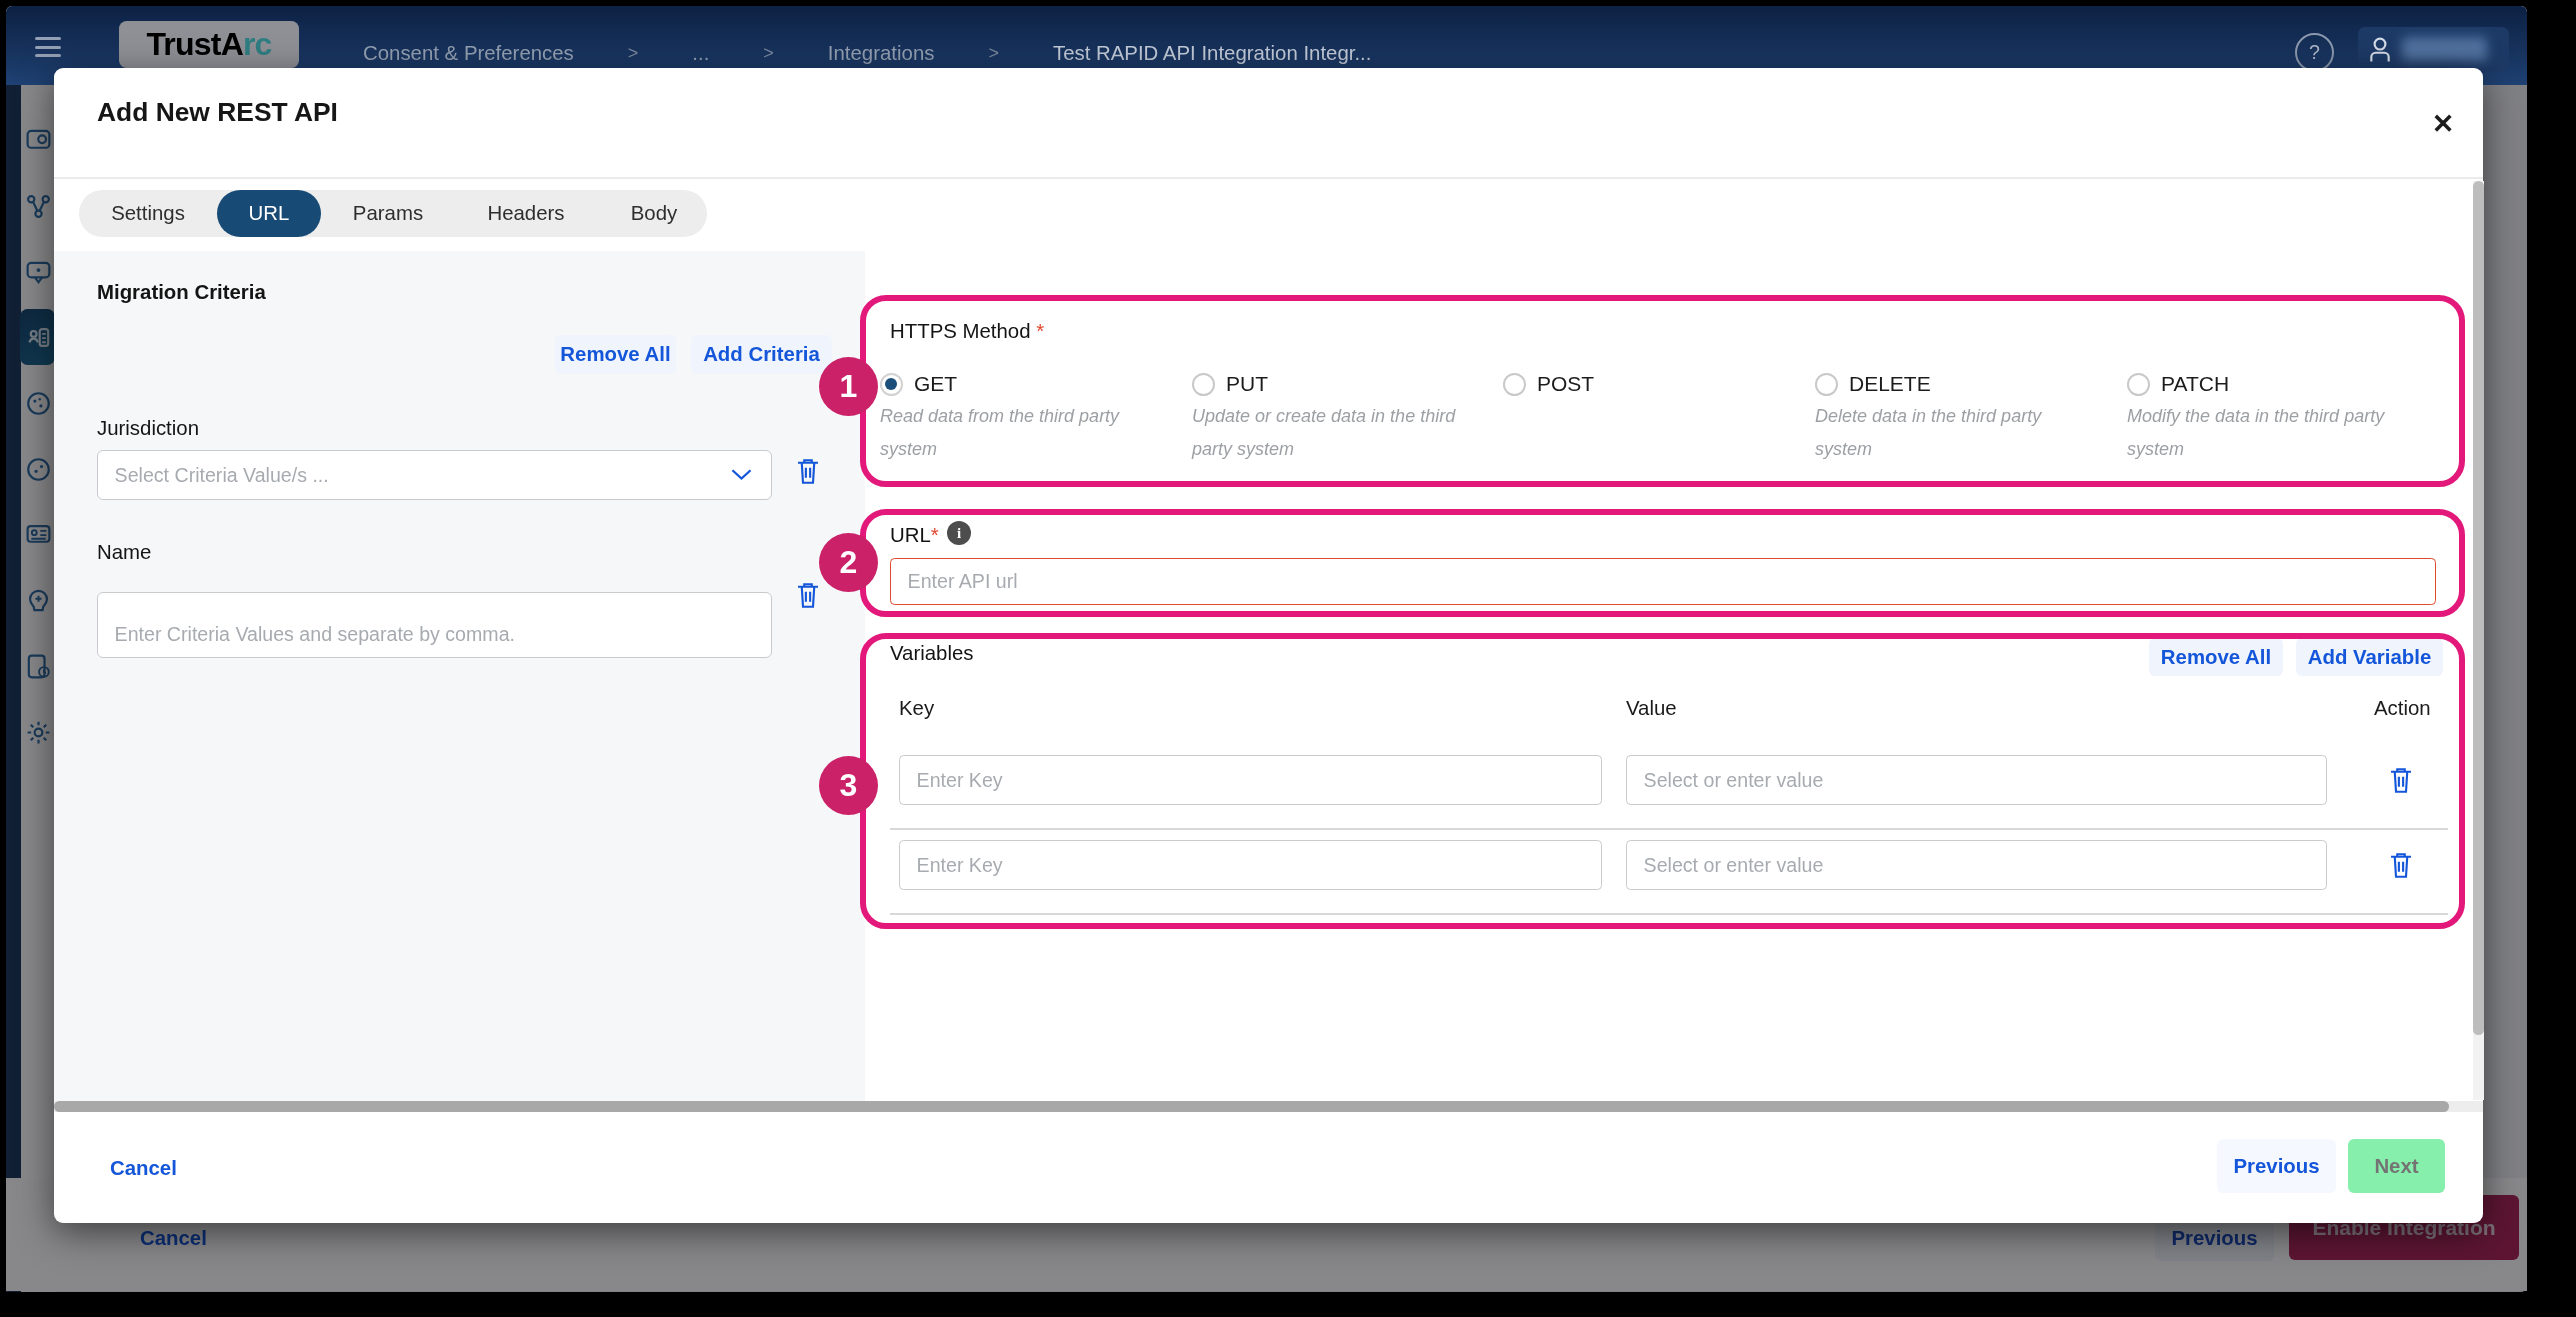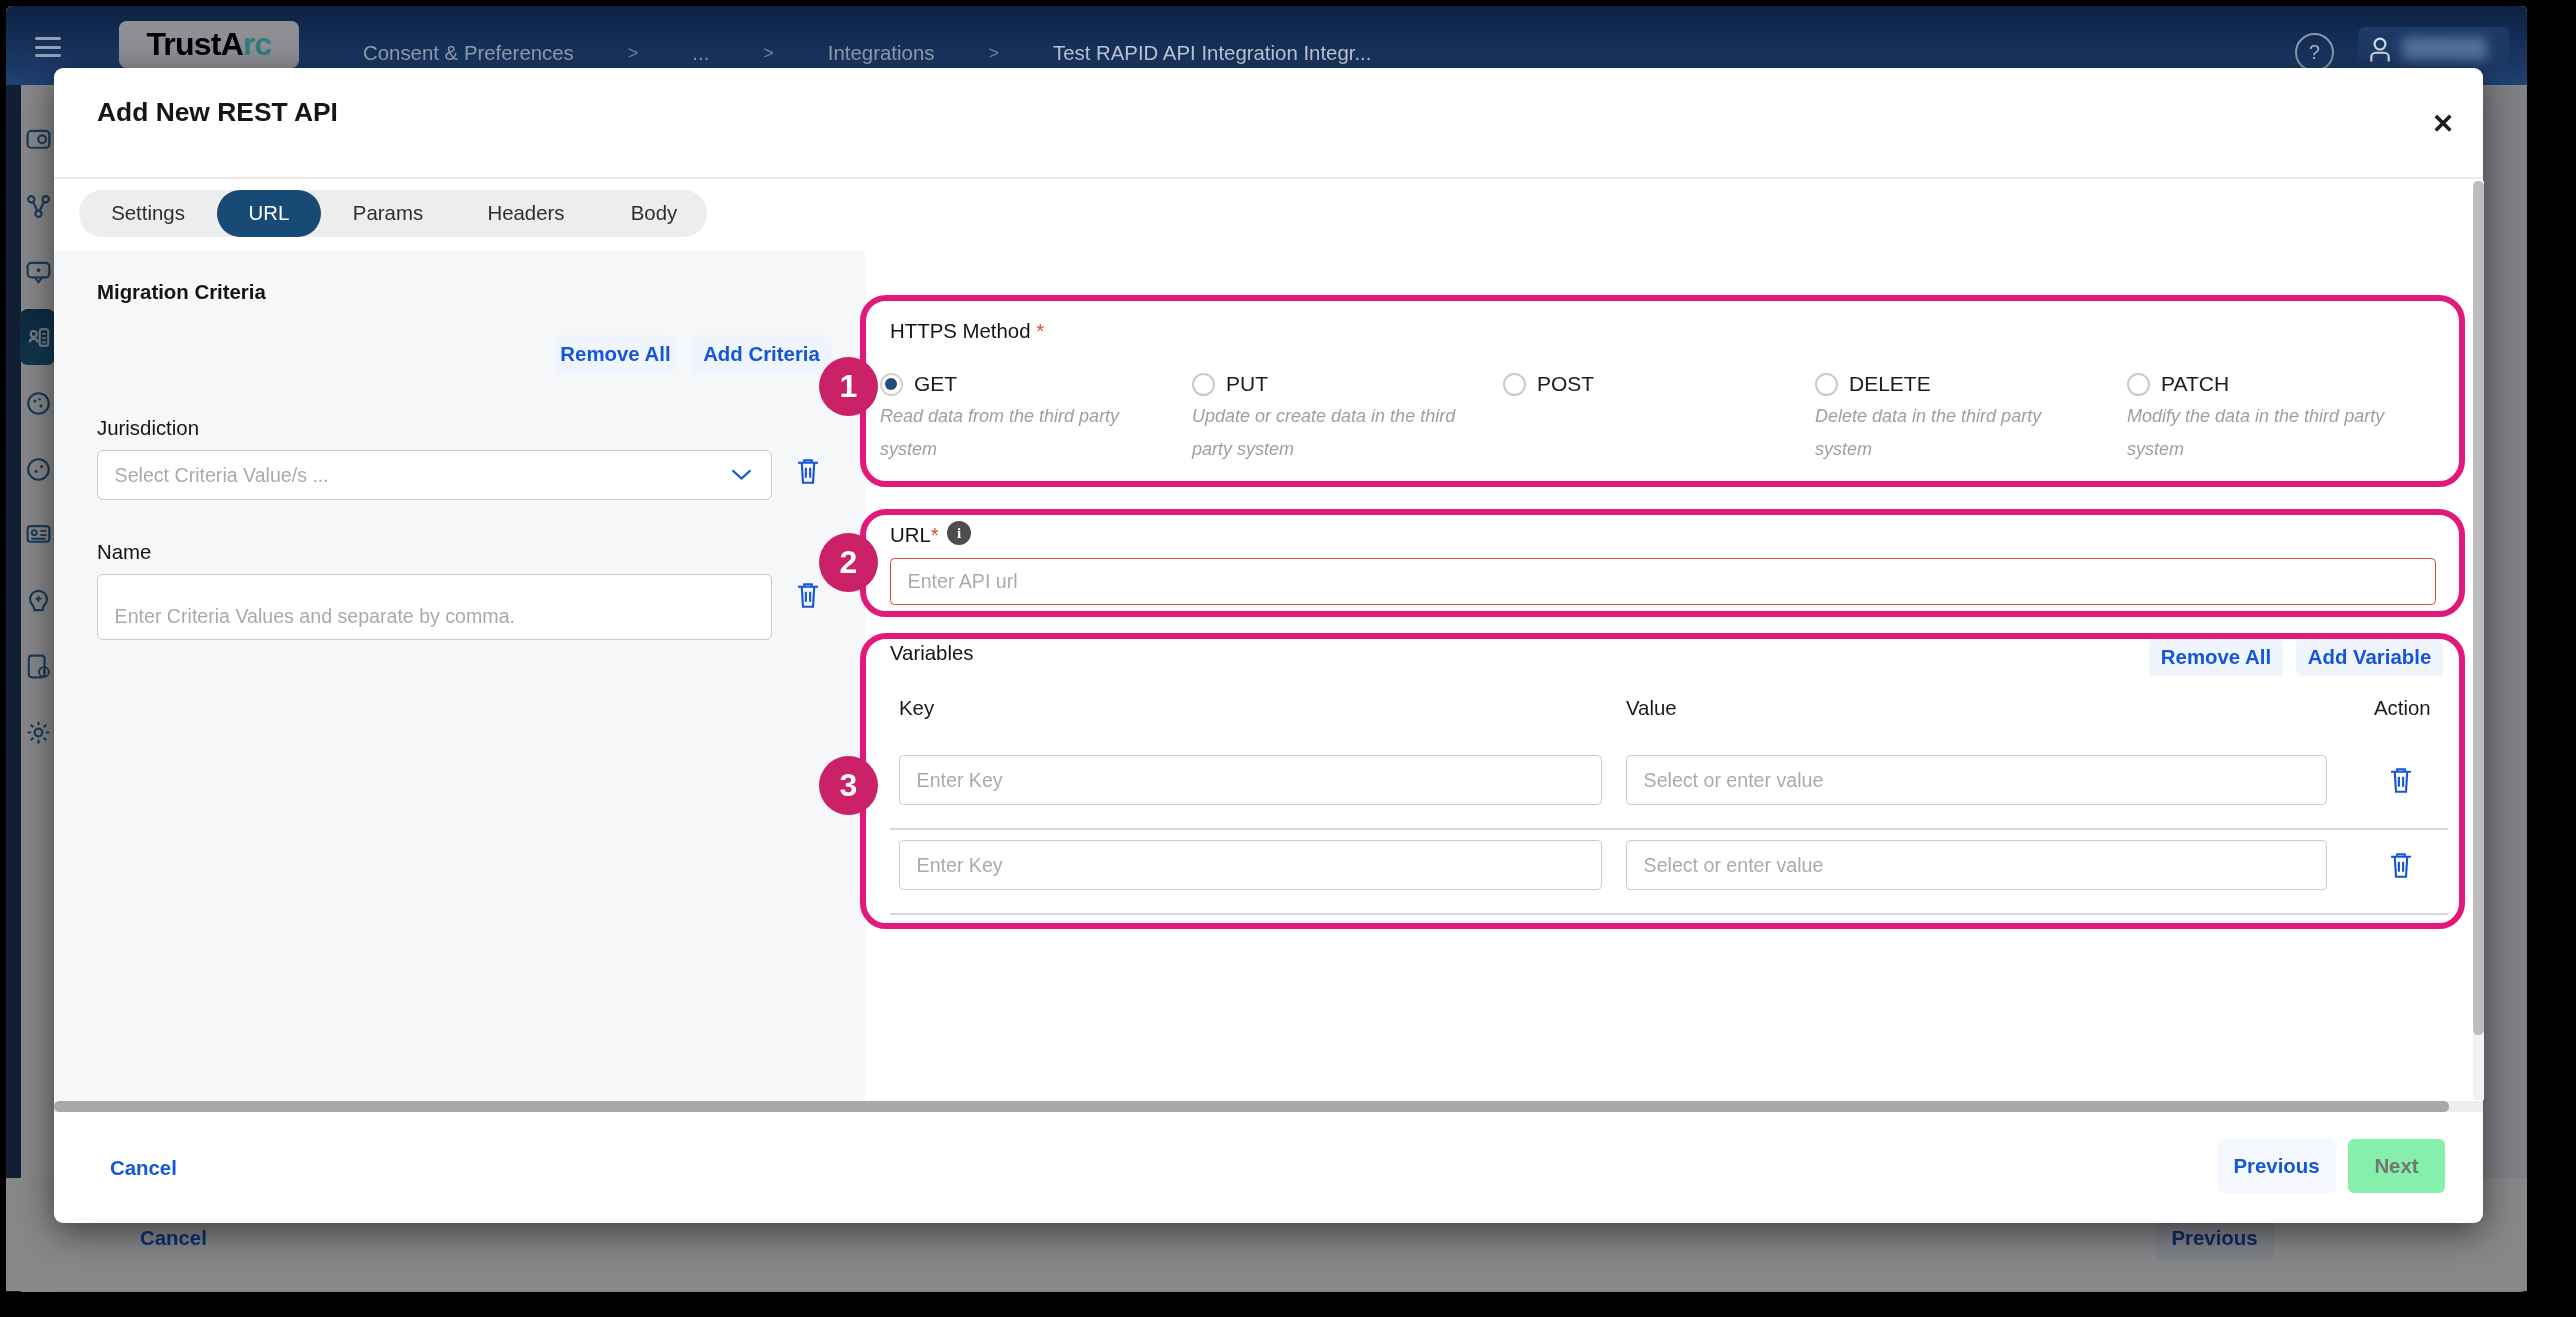--- a/index.html
+++ b/index.html
@@ -163,20 +163,21 @@
       <path d="M16.5 14.5v2l1.5 1" stroke="#2f6da4" stroke-width="1.5" fill="none"></path>
     </svg>
   <svg class="abs side-ic" style="top:718px" viewBox="0 0 24 24">
       <circle cx="12" cy="12" r="3.2" fill="none" stroke="#2f6da4" stroke-width="1.8"></circle>
       <path d="M12 3v3M12 18v3M3 12h3M18 12h3M5.6 5.6l2.1 2.1M16.3 16.3l2.1 2.1M18.4 5.6l-2.1 2.1M7.7 16.3l-2.1 2.1" stroke="#2f6da4" stroke-width="1.8"></path>
     </svg>
 
   <div class="abs page-footer-behind"></div>
   <div class="abs bg-cancel">Cancel</div>
   <div class="abs bg-prev">Previous</div>
+  <div class="abs bg-enable">Enable Integration</div>
 
   <div class="abs dim"></div>
 
   <div class="abs modal"></div>
   <div class="abs m-title">Add New REST API</div>
   <div class="abs m-close">✕</div>
   <div class="abs m-div"></div>
 
   <div class="abs tabbar"></div>
   <div class="abs tab-pill"></div>
@@ -194,21 +195,21 @@
   <div class="abs lbl" style="left:97px;top:417px">Jurisdiction</div>
   <input class="abs field" style="left: 97px; top: 450px; width: 675px; height: 50px; padding-right: 53px;" placeholder="Select Criteria Value/s ...">
   <svg class="abs" style="left:730px;top:468px" width="23" height="13.6" viewBox="0 0 30 18">
       <path d="M3 3l12 11L27 3" fill="none" stroke="#1456d9" stroke-width="3"></path>
     </svg>
   <svg class="abs" style="left:793px;top:455px" width="30" height="33" viewBox="0 0 24 26">
       <path d="M4 6h16M9 6V4h6v2M7 6l1 16h8l1-16M10.3 10v8M13.7 10v8" fill="none" stroke="#1456d9" stroke-width="1.7"></path>
     </svg>
 
   <div class="abs lbl" style="left:97px;top:541px">Name</div>
-  <input class="abs field" style="left: 97px; top: 574px; width: 675px; height: 66px; padding-top: 19.6px;" placeholder="Enter Criteria Values and separate by comma.">
+  <input class="abs field" style="left: 97px; top: 592px; width: 675px; height: 66px; padding-top: 19.6px;" placeholder="Enter Criteria Values and separate by comma.">
   <svg class="abs" style="left:793px;top:579px" width="30" height="33" viewBox="0 0 24 26">
       <path d="M4 6h16M9 6V4h6v2M7 6l1 16h8l1-16M10.3 10v8M13.7 10v8" fill="none" stroke="#1456d9" stroke-width="1.7"></path>
     </svg>
 
   <div class="abs lbl" style="left:890px;top:320px">
     <span>HTTPS Method</span> <span class="star">*</span>
   </div>
 
   <div class="abs" style="left:880px;top:373px">
       <div class="radio" style="position:relative;border-color:#d2d2d2">

